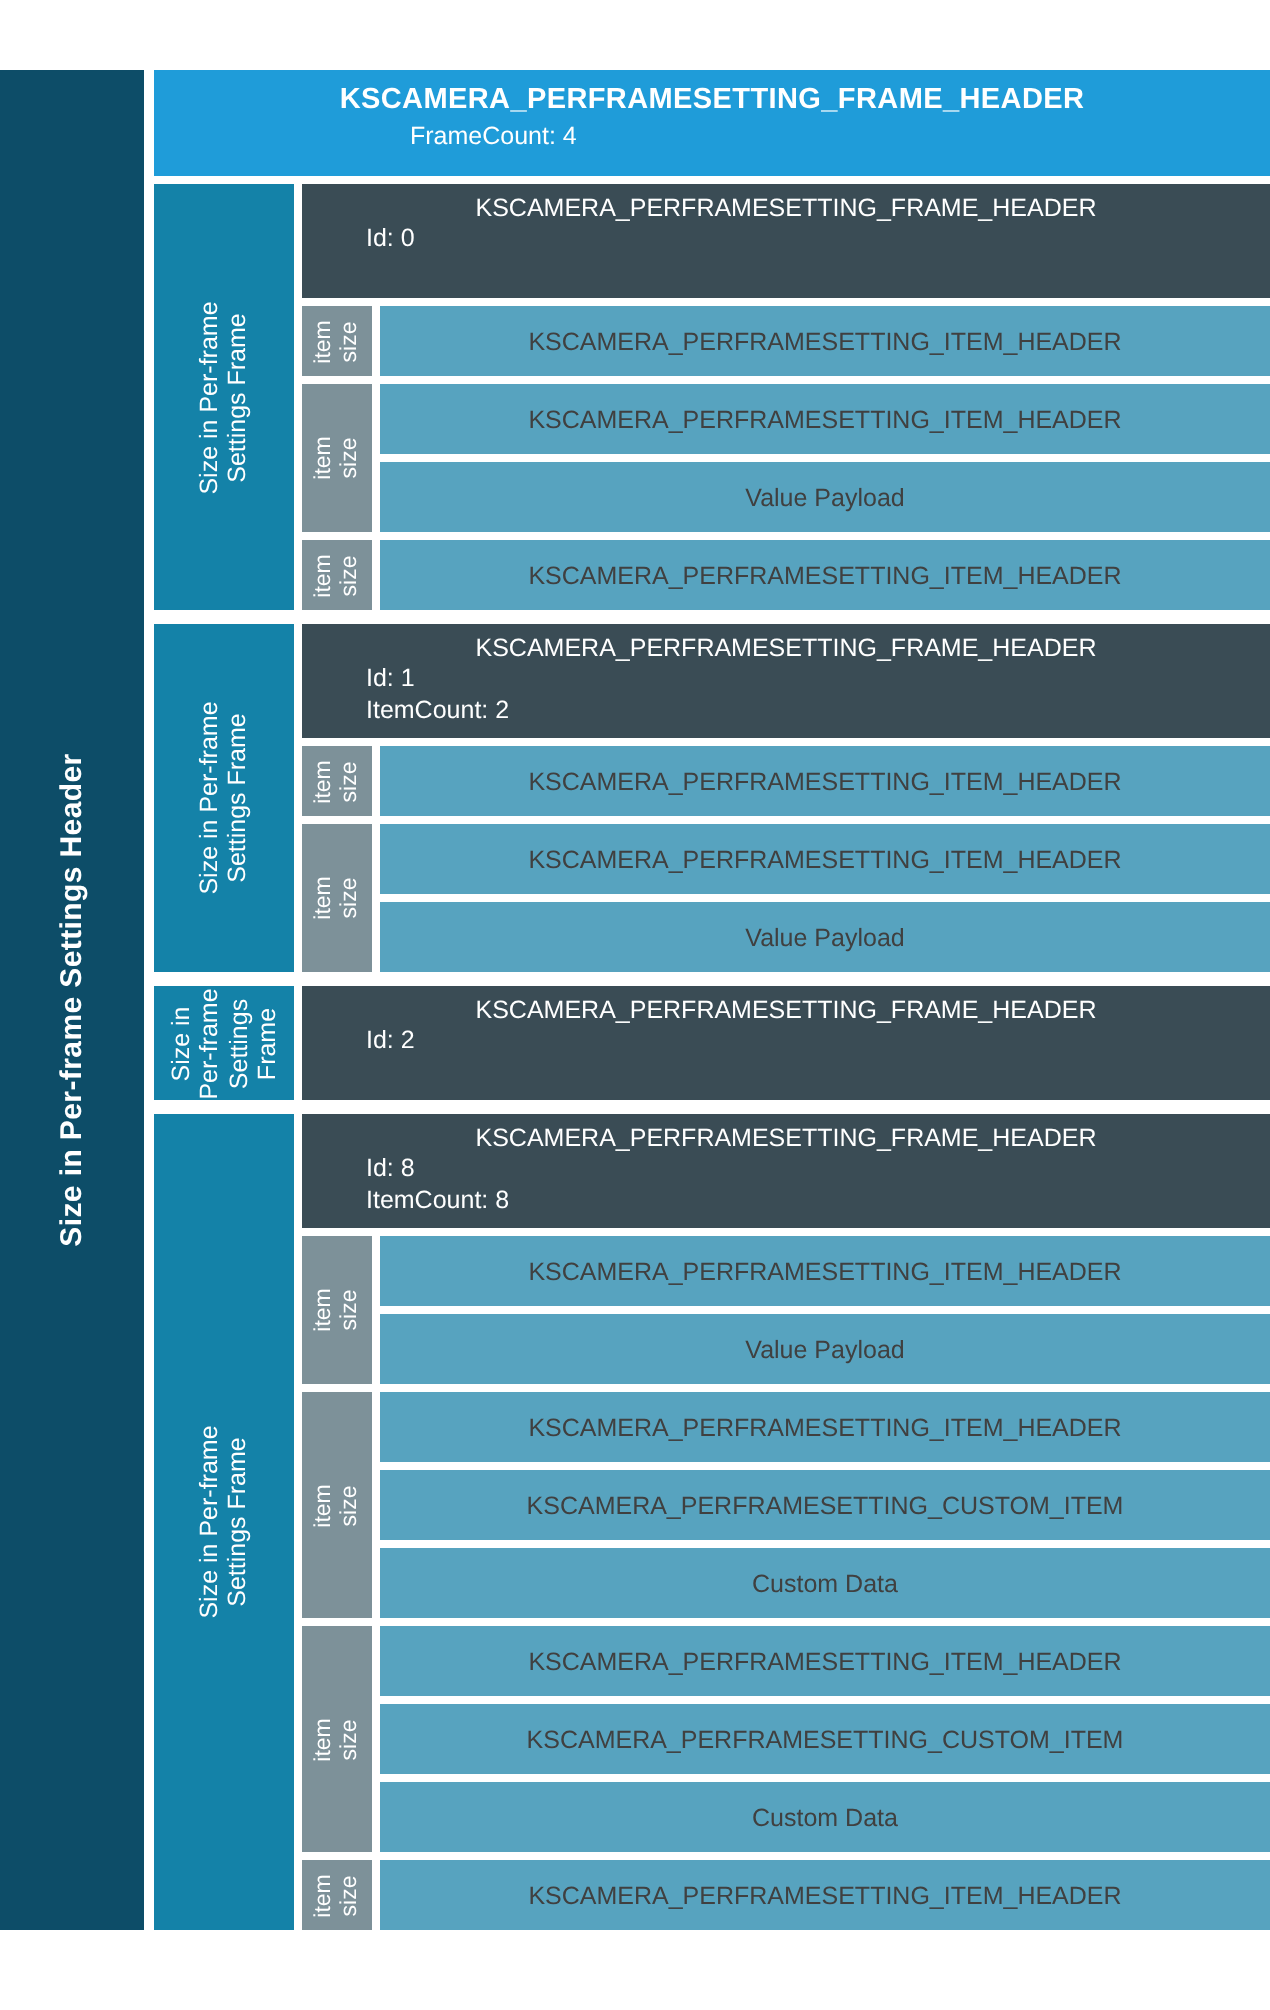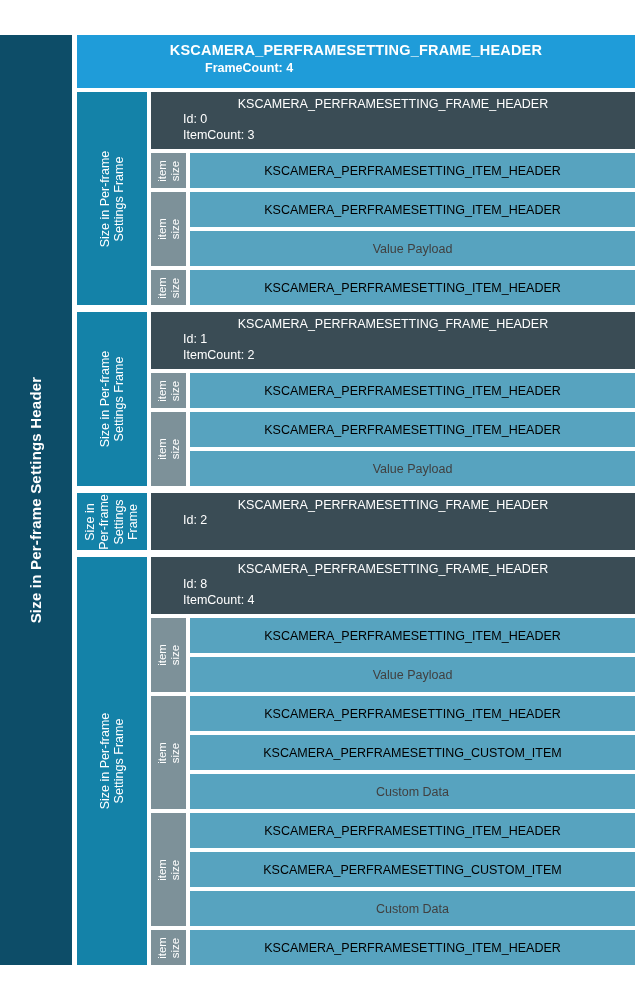--- a/index.html
+++ b/index.html
@@ -58,21 +58,20 @@
   .top-header .th-title {
     text-align: center;
     font-weight: bold;
     font-size: 14.5px;
     letter-spacing: 0.2px;
   }
   .top-header .th-sub {
     font-size: 12.5px;
     padding-left: 128px;
     margin-top: 3px;
-    font-weight: bold;
   }
   .frame-row { display: flex; align-items: stretch; }
   .frame-row + .frame-row { margin-top: 7px; }
   .frame-bar {
     flex: 0 0 70px;
     width: 70px;
     background: #1482a8;
     position: relative;
     margin-right: 4px;
   }
@@ -120,21 +119,21 @@
     gap: 4px;
     min-width: 0;
   }
   .bar {
     height: 35px;
     background: #57a3bf;
     display: flex;
     align-items: center;
     justify-content: center;
     font-size: 12.5px;
-    color: #000000;
+    color: #404040;
   }
   .bar.dark-text { color: #404040; }
 </style>
 </head>
 <body>
 
 <div class="canvas">
   <div class="diagram">
 
     <div class="sidebar">
@@ -149,21 +148,20 @@
       <div id="frames">
           <div class="frame-row">
             <div class="frame-bar">
               <span class="vtext">Size in Per-frame
 Settings Frame</span>
             </div>
             <div class="frame-content">
               <div class="frame-header">
                 <div class="fh-title">KSCAMERA_PERFRAMESETTING_FRAME_HEADER</div>
                 <div class="fh-line">Id: 0</div>
-                <div class="fh-line">ItemCount: 3</div>
               </div>
               <div class="item-group">
                 <div class="item-size">
                   <span class="vtext">item
 size</span>
                 </div>
                 <div class="bars">
                   <div class="bar">KSCAMERA_PERFRAMESETTING_ITEM_HEADER</div>
                 </div>
               </div>
@@ -236,21 +234,21 @@
           </div>
           <div class="frame-row">
             <div class="frame-bar">
               <span class="vtext">Size in Per-frame
 Settings Frame</span>
             </div>
             <div class="frame-content">
               <div class="frame-header">
                 <div class="fh-title">KSCAMERA_PERFRAMESETTING_FRAME_HEADER</div>
                 <div class="fh-line">Id: 8</div>
-                <div class="fh-line">ItemCount: 4</div>
+                <div class="fh-line">ItemCount: 8</div>
               </div>
               <div class="item-group">
                 <div class="item-size">
                   <span class="vtext">item
 size</span>
                 </div>
                 <div class="bars">
                   <div class="bar">KSCAMERA_PERFRAMESETTING_ITEM_HEADER</div>
                   <div class="bar dark-text">Value Payload</div>
                 </div>

